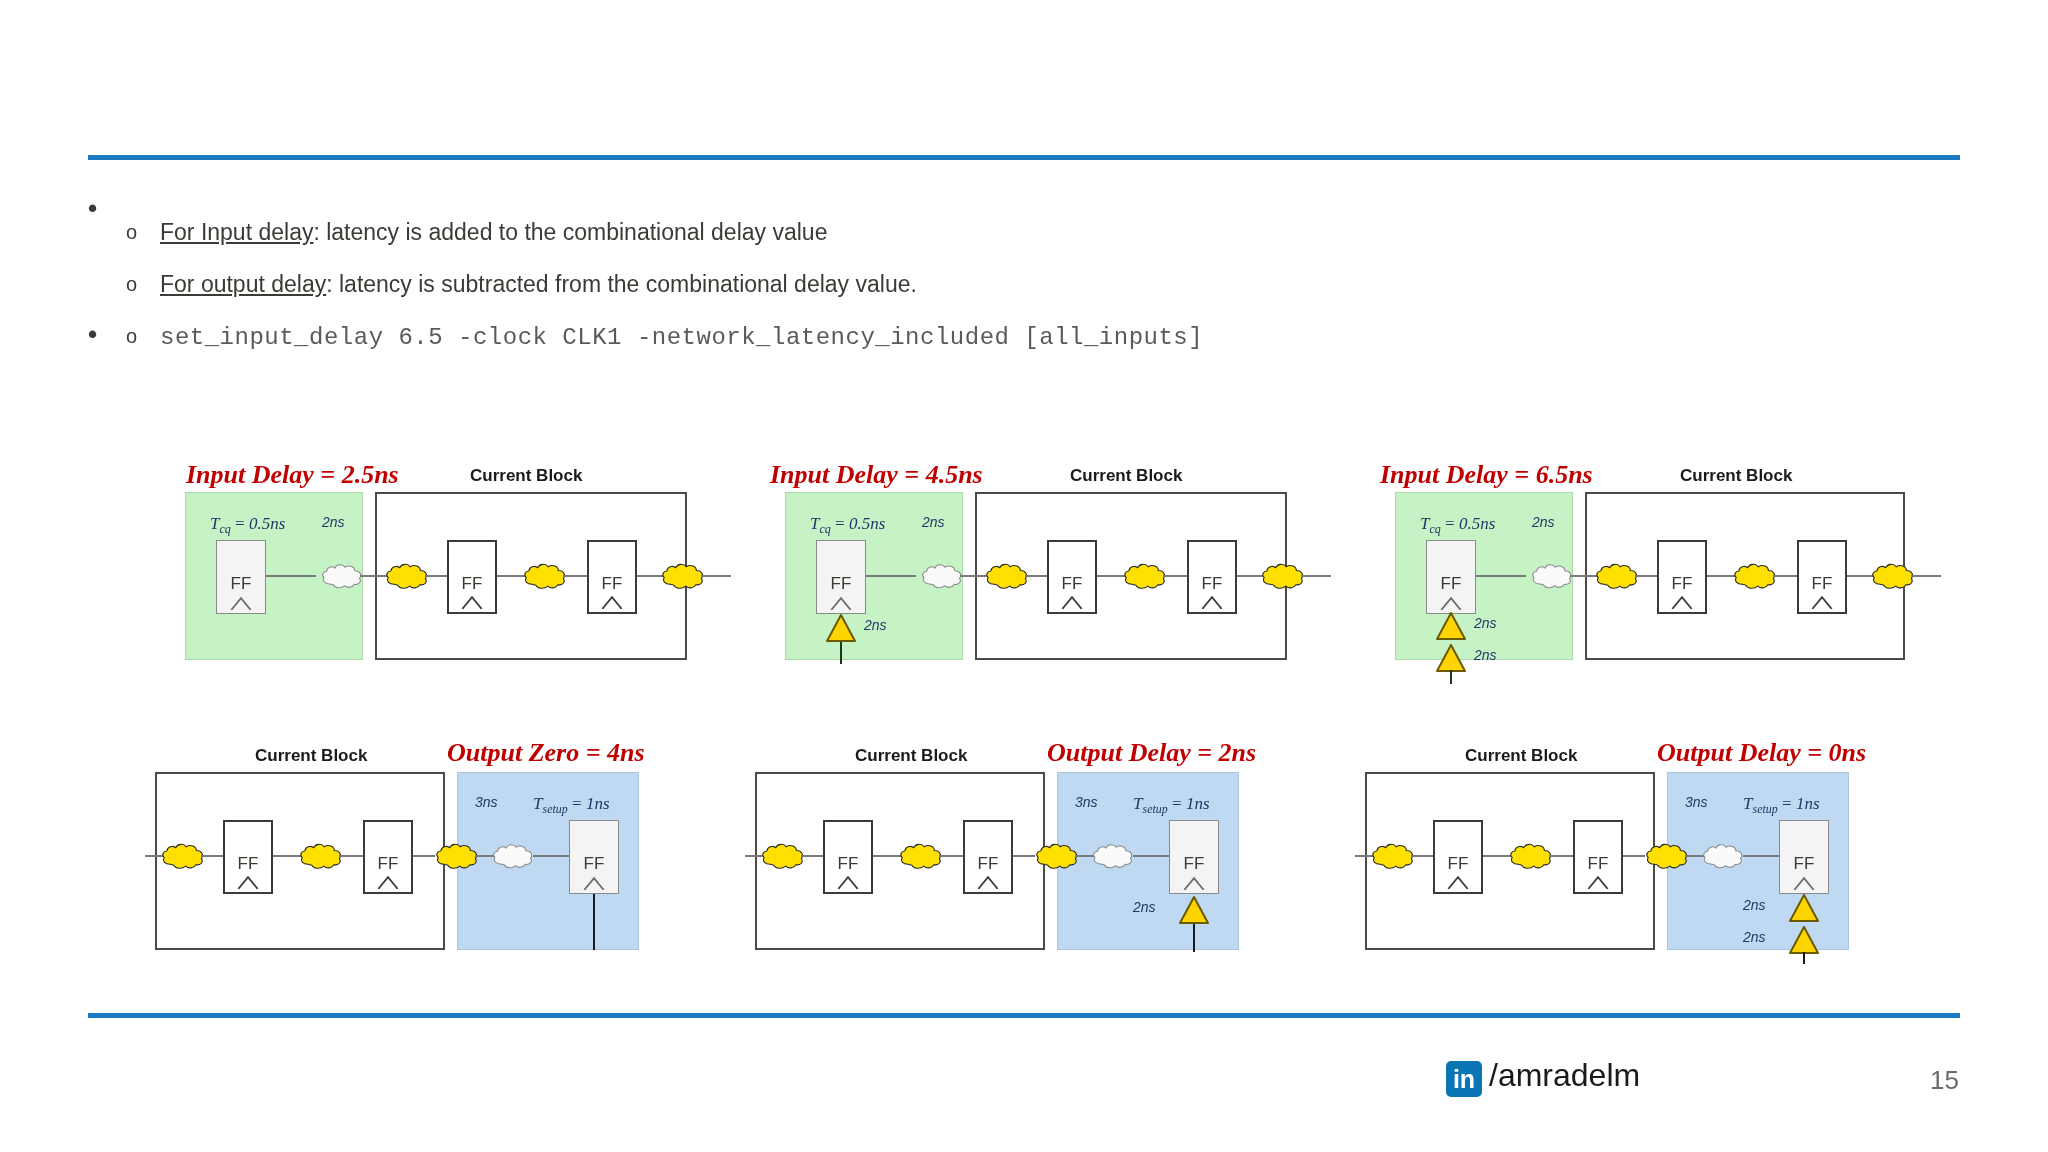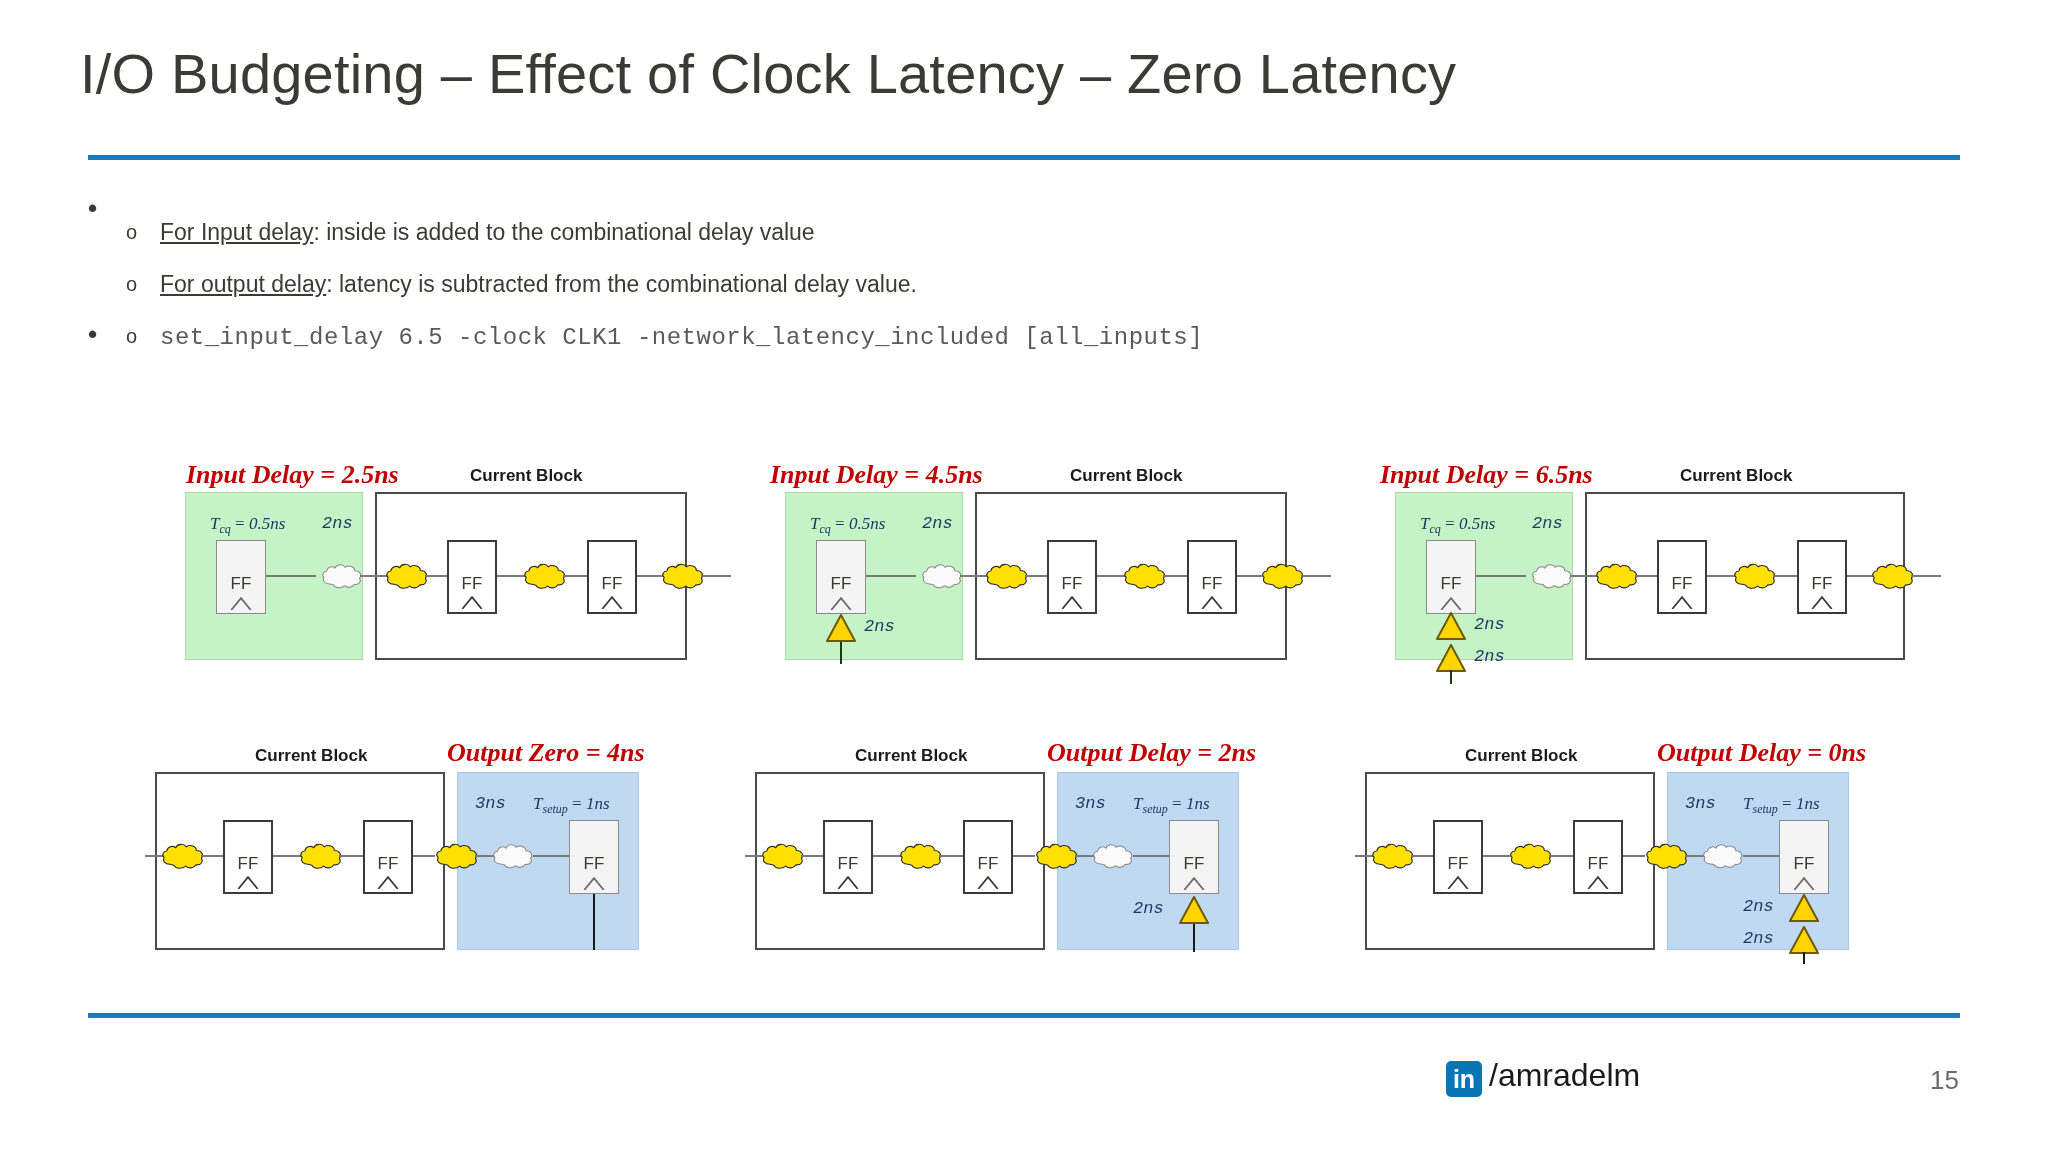--- a/index.html
+++ b/index.html
@@ -46,22 +46,22 @@
   .vwire{position:absolute;width:2px;background:#1a3a1a;}
   .vwire.dark{background:#1a1a1a;}
 
   .ff{position:absolute;box-sizing:border-box;background:#F4F4F4;
       border:1px solid #8a8a8a;}
   .ff.plainff{background:#ffffff;border:2px solid #3A3A3A;}
   .ff .ffl{position:absolute;left:0;right:0;top:46%;text-align:center;
            font-size:17px;color:#3B3B36;}
   .ff .clk{position:absolute;left:50%;bottom:-1px;transform:translateX(-50%);}
 
-  .ns{position:absolute;font-family:Liberation Mono, monospace;font-style:italic;
-      font-size:17px;color:#1F3864;white-space:nowrap;}
+  .ns{position:absolute;font-family:Liberation Sans, sans-serif;font-style:italic;
+      font-size:14px;color:#1F3864;white-space:nowrap;}
   .tq{position:absolute;font-family:"Liberation Serif",serif;
       font-size:17px;color:#1F3864;white-space:nowrap;}
   .tq i{font-style:italic;}
   .tq sub{font-size:12px;font-style:italic;}
 
   .cloud{position:absolute;}
 
   .tri{position:absolute;}
 
   
@@ -72,32 +72,31 @@
          text-align:center;font-family:"Liberation Sans",sans-serif;}
   .handle{position:absolute;left:1489px;top:1057px;font-size:32px;color:#1a1a1a;
           white-space:nowrap;}
   .pageno{position:absolute;left:1930px;top:1065px;font-size:26px;color:#6b6b6b;}
 </style>
 </head>
 <body>
 
 <div class="slide">
 
-  <div class="title">I/O Budgeting – Effect of Clock Latency – Zero Latency</div>
   <div class="rule top"></div>
 
   <div class="bullets">
 
     <div class="b1">
       <span class="mk">•</span>
     </div>
 
     <div class="b2">
       <span class="mk">o</span>
-      <span class="u">For Input delay</span><span>: inside is added to the combinational delay value</span>
+      <span class="u">For Input delay</span><span>: latency is added to the combinational delay value</span>
     </div>
 
     <div class="b2">
       <span class="mk">o</span>
       <span class="u">For output delay</span><span>: latency is subtracted from the combinational delay value.</span>
     </div>
 
     <div class="b1">
       <span class="mk">•</span>
     </div>

